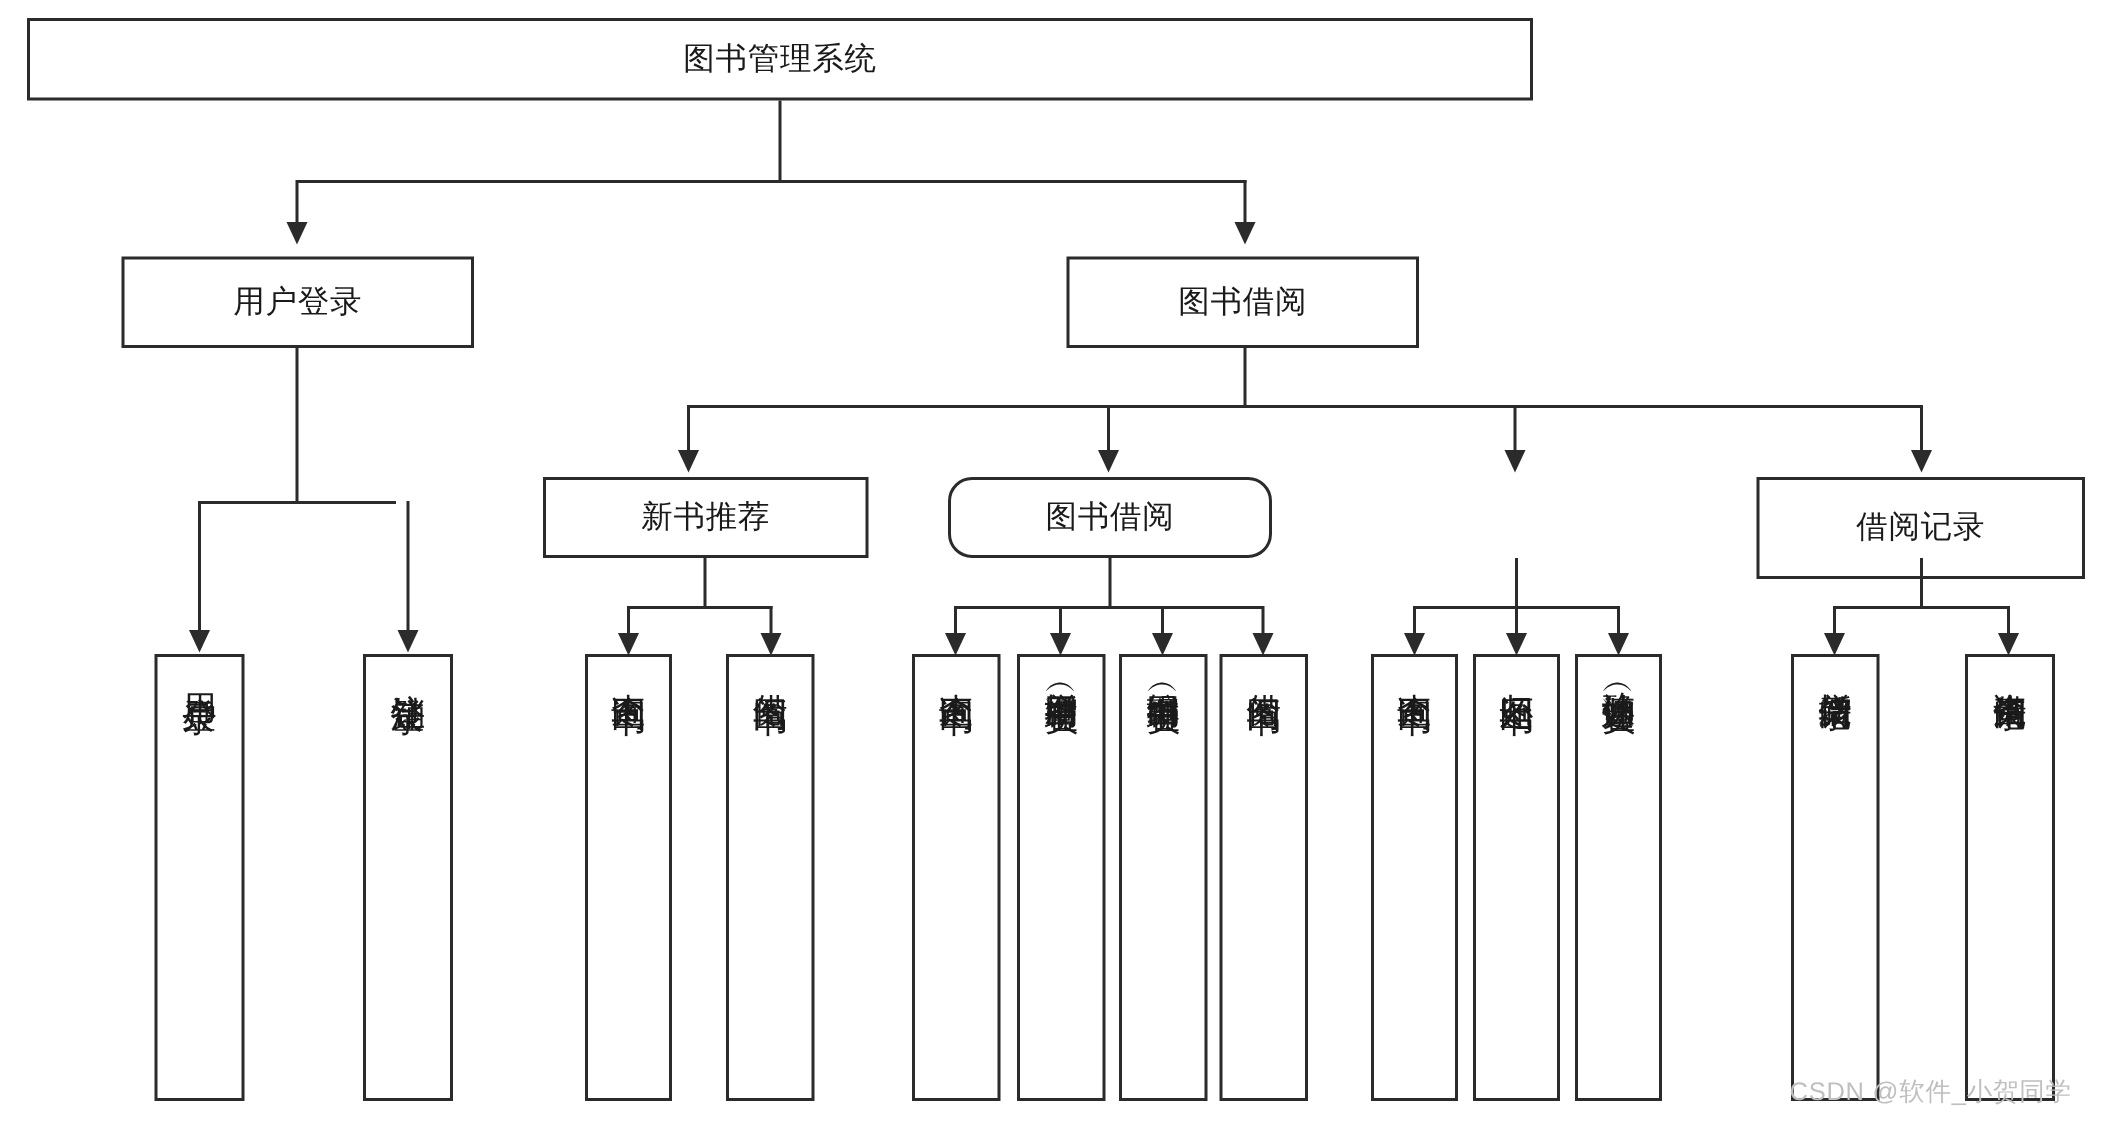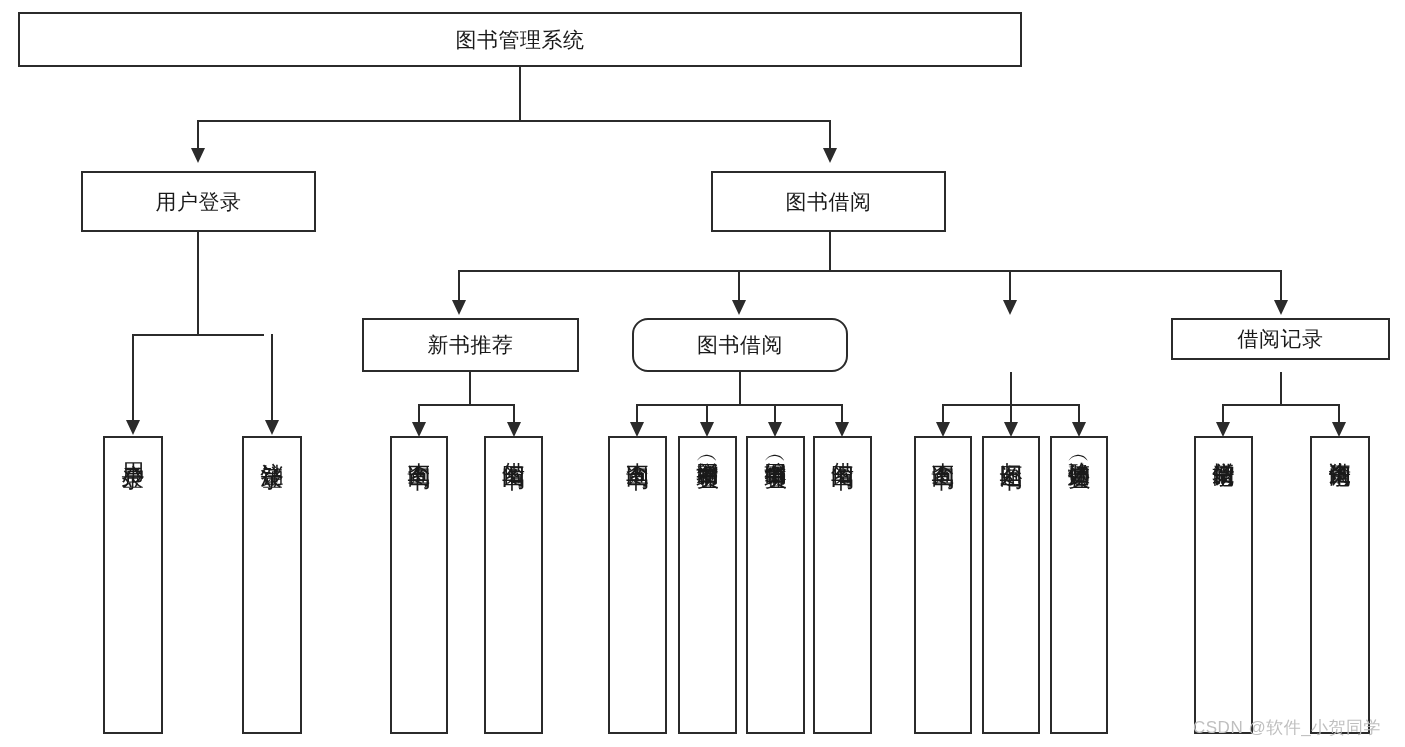--- a/index.html
+++ b/index.html
@@ -133,21 +133,21 @@
 
   <div class="node horiz" style="left:362px; top:318px; width:217px; height:54px;">
     <span class="label">新书推荐</span>
   </div>
 
   <div class="node horiz" style="left:632px; top:318px; width:216px; height:54px;border-radius:16px;">
     <span class="label">图书借阅</span>
   </div>
 
 
-  <div class="node horiz" style="left:1171px; top:318px; width:219px; height:42px;">
+  <div class="node horiz" style="left:1171px; top:318px; width:219px; height:68px;">
     <span class="label">借阅记录</span>
   </div>
 
   <div class="vline" style="left:469px; top:372px; height:34px;"></div>
   <div class="hline" style="left:418px; top:404px; width:97px;"></div>
   <div class="vline" style="left:418px; top:404px; height:18px;"></div>
   <div class="arrow" style="left:412px; top:422px;"></div>
   <div class="vline" style="left:513px; top:404px; height:18px;"></div>
   <div class="arrow" style="left:507px; top:422px;"></div>
 

